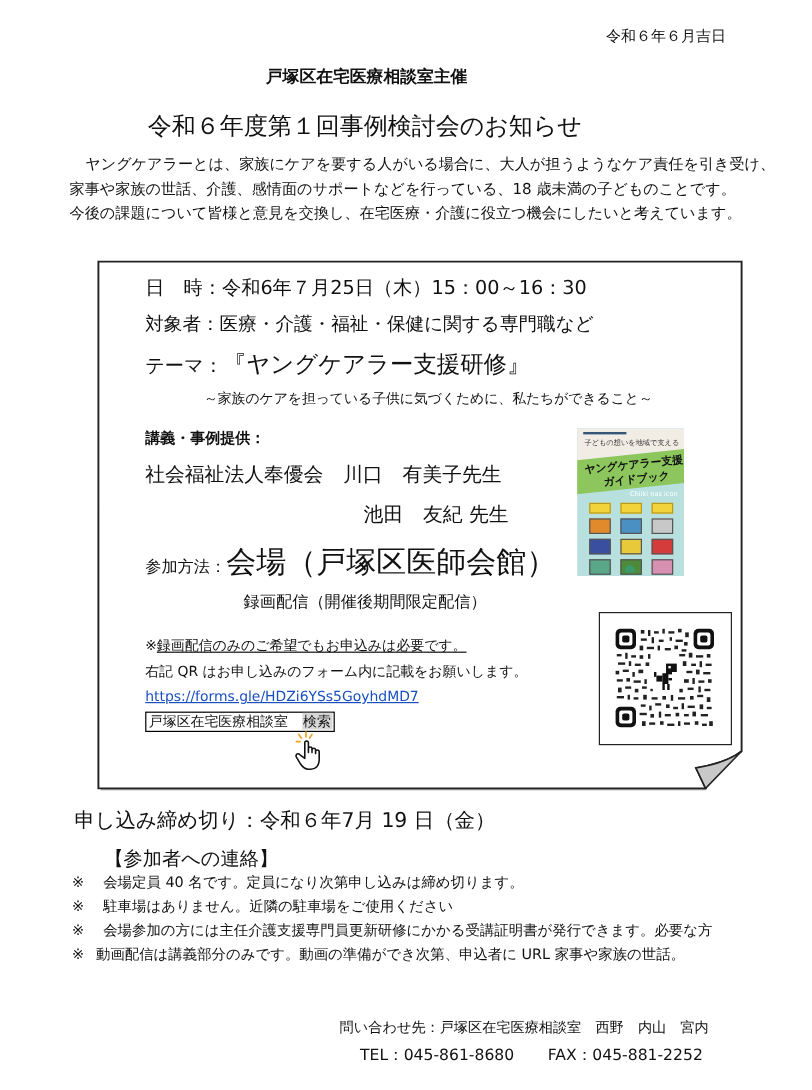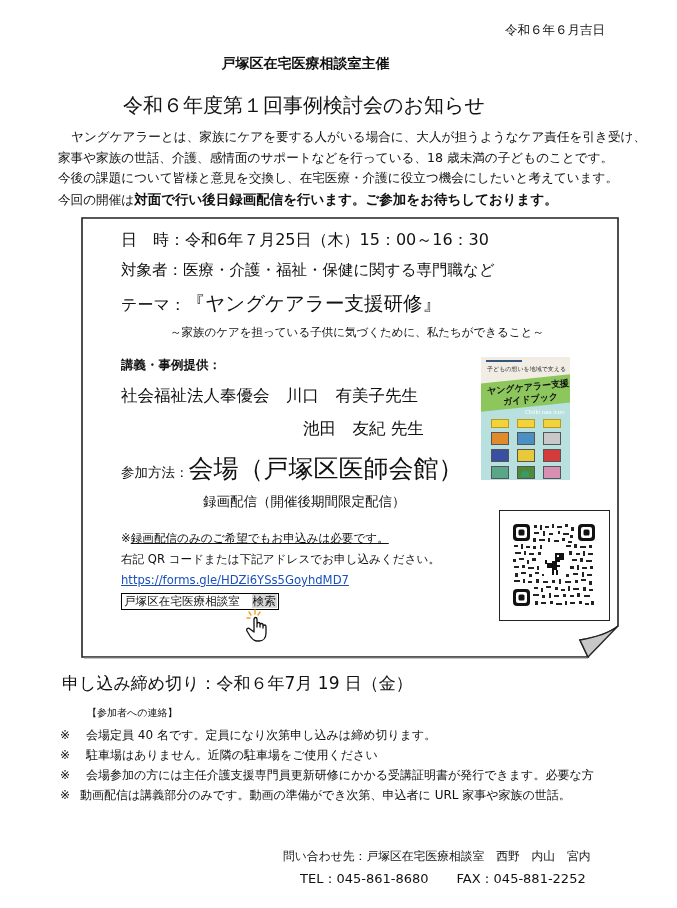--- a/index.html
+++ b/index.html
@@ -46,41 +46,40 @@
   .notes .u { text-decoration:underline; }
   .notes a { color:#1a4fbf; text-decoration:underline; }
   .searchbox { display:inline-block; border:1px solid #000; padding:0 1px 0 2px; line-height:15px; height:15px; }
   .searchbtn { background:#d7d7d7; padding:0 1px; }
   .hand { left:245px; top:609px; width:30px; height:34px; }
 
   .qr-frame { left:499px; top:510px; width:111px; height:111px; border:1.5px solid #222; box-sizing:border-box; background:#fff; }
   .qr { position:absolute; left:12px; top:12px; width:84px; height:84px; }
 
   .deadline { left:62px; top:672px; font-size:17px; }
-  .contact-head { left:87px; top:706px; font-size:10px; }
+  .contact-head { left:87px; top:706px; font-size:16px; }
   .bullets { left:60px; top:725px; font-size:12px; line-height:20px; }
   .bullets p { margin:0; }
   .bullets .mark { display:inline-block; width:26px; }
   .bullets .cont { padding-left:26px; }
   .inquiry { left:283px; top:849px; font-size:11.8px; }
   .phone { left:300px; top:870px; font-size:13px; }
   .phone .gap { display:inline-block; width:28px; }
 </style>
 </head>
 <body>
 
 <div class="abs date">令和６年６月吉日</div>
 <div class="abs organizer">戸塚区在宅医療相談室主催</div>
 <div class="abs title">令和６年度第１回事例検討会のお知らせ</div>
 
 <div class="abs intro">
   <p class="indent">ヤングケアラーとは、家族にケアを要する人がいる場合に、大人が担うようなケア責任を引き受け、</p>
   <p>家事や家族の世話、介護、感情面のサポートなどを行っている、18 歳未満の子どものことです。</p>
   <p>今後の課題について皆様と意見を交換し、在宅医療・介護に役立つ機会にしたいと考えています。</p>
-  <p><span>今回の開催は</span><span class="strong">対面で行い後日録画配信を行います。ご参加をお待ちしております。</span></p>
 </div>
 
 <svg class="abs frame" viewBox="0 0 542 444" width="542" height="444">
   <path d="M2 2 H538 V410 C528 418 512 422 500 424 L508 441 H2 Z" fill="#ffffff" stroke="#222" stroke-width="1.6"></path>
   <path d="M538 410 C528 418 512 422 500 424 L508 441 Z" fill="#c8c8c8" stroke="#222" stroke-width="1.3"></path>
   <line x1="4" y1="442" x2="508" y2="442" stroke="#888" stroke-width="1.2"></line>
 </svg>
 
 <div class="abs row-datetime">
   <span>日　時：</span><span>令和6年７月25日（木）15：00～16：30</span>
@@ -120,21 +119,21 @@
     <div class="cell" style="background:#d43b3b;height:13px"></div>
     <div class="cell" style="background:#5aa688;height:13px"></div>
     <div class="cell" style="background:#4d8a3a;height:13px"></div>
     <div class="cell" style="background:#d78fb2;height:13px"></div>
   </div>
   <div class="logo"></div>
 </div>
 
 <div class="abs notes">
   <p><span>※</span><span class="u">録画配信のみのご希望でもお申込みは必要です。</span></p>
-  <p>右記 QR コードまたは下記アドレスでお申し込みください。</p>
+  <p>右記 QR はお申し込みのフォーム内に記載をお願いします。</p>
   <p><a href="#">https://forms.gle/HDZi6YSs5GoyhdMD7</a></p>
   <p><span class="searchbox"><span>戸塚区在宅医療相談室　</span><span class="searchbtn">検索</span></span></p>
 </div>
 
 <svg class="abs hand" viewBox="0 0 30 34" width="30" height="34">
   <g stroke="#f0a020" stroke-width="1.4" stroke-linecap="round">
     <line x1="4" y1="3" x2="6" y2="6"></line>
     <line x1="10" y1="1" x2="10" y2="5"></line>
     <line x1="15" y1="3" x2="13" y2="6"></line>
     <line x1="2" y1="9" x2="5" y2="9"></line>

